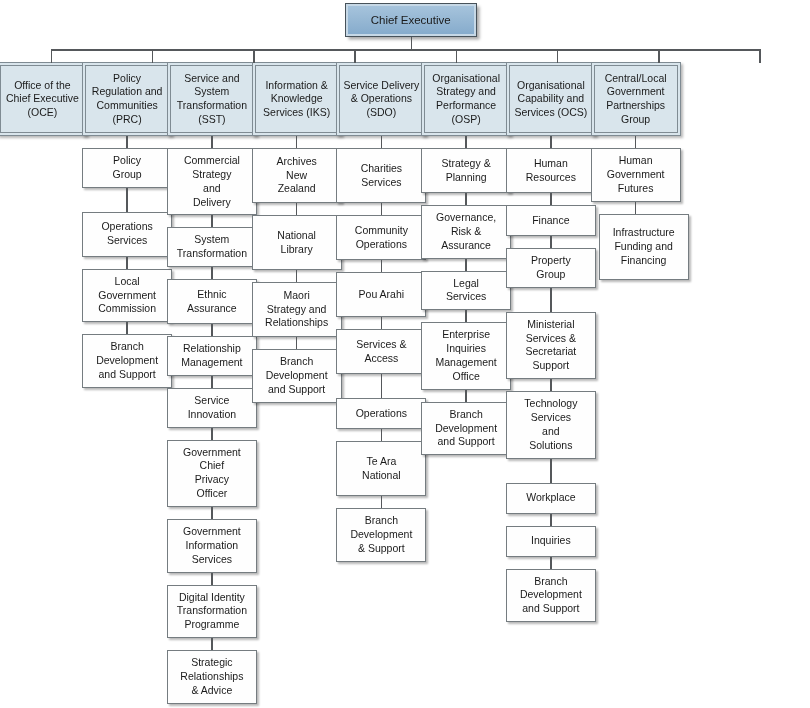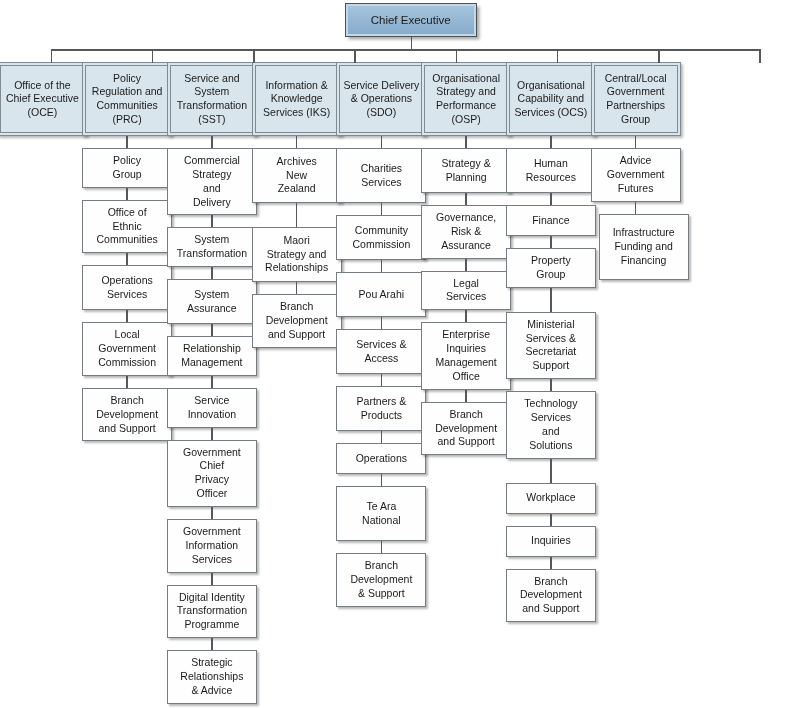--- a/index.html
+++ b/index.html
@@ -78,74 +78,73 @@
 
     <div class="col">
       <div class="hdr">Office of the Chief Executive (OCE)</div>
     </div>
 
     <div class="col">
       <div class="hdr">Policy Regulation and Communities (PRC)</div>
       <div class="link"></div>
       <div class="box">Policy Group</div>
       <div class="link"></div>
-      <div class="box">Office of Ethnic Communities</div>
       <div class="link"></div>
       <div class="box tall">Operations Services</div>
       <div class="link"></div>
       <div class="box">Local Government Commission</div>
       <div class="link"></div>
       <div class="box">Branch Development and Support</div>
     </div>
 
     <div class="col">
       <div class="hdr">Service and System Transformation (SST)</div>
       <div class="link"></div>
       <div class="box">Commercial Strategy and Delivery</div>
       <div class="link"></div>
       <div class="box">System Transformation</div>
       <div class="link"></div>
-      <div class="box tall">System Assurance</div>
+      <div class="box tall">Ethnic Assurance</div>
       <div class="link"></div>
       <div class="box">Relationship Management</div>
       <div class="link"></div>
       <div class="box">Service Innovation</div>
       <div class="link"></div>
       <div class="box">Government Chief Privacy Officer</div>
       <div class="link"></div>
       <div class="box">Government Information Services</div>
       <div class="link"></div>
       <div class="box">Digital Identity Transformation Programme</div>
       <div class="link"></div>
       <div class="box">Strategic Relationships &amp; Advice</div>
     </div>
 
     <div class="col">
       <div class="hdr">Information &amp; Knowledge Services (IKS)</div>
       <div class="link"></div>
       <div class="box xtall">Archives New Zealand</div>
       <div class="link"></div>
+      <div class="box xtall">National Library</div>
       <div class="link"></div>
       <div class="box xtall">Maori Strategy and Relationships</div>
       <div class="link"></div>
       <div class="box">Branch Development and Support</div>
     </div>
 
     <div class="col">
       <div class="hdr">Service Delivery &amp; Operations (SDO)</div>
       <div class="link"></div>
       <div class="box xtall">Charities Services</div>
       <div class="link"></div>
-      <div class="box tall">Community Commission</div>
+      <div class="box tall">Community Operations</div>
       <div class="link"></div>
       <div class="box tall">Pou Arahi</div>
       <div class="link"></div>
       <div class="box tall">Services &amp; Access</div>
       <div class="link"></div>
-      <div class="box tall">Partners &amp; Products</div>
       <div class="link"></div>
       <div class="box">Operations</div>
       <div class="link"></div>
       <div class="box xtall">Te Ara National</div>
       <div class="link"></div>
       <div class="box">Branch Development &amp; Support</div>
     </div>
 
     <div class="col">
       <div class="hdr">Organisational Strategy and Performance (OSP)</div>
@@ -179,19 +178,19 @@
       <div class="box">Workplace</div>
       <div class="link"></div>
       <div class="box">Inquiries</div>
       <div class="link"></div>
       <div class="box">Branch Development and Support</div>
     </div>
 
     <div class="col">
       <div class="hdr">Central/Local Government Partnerships Group</div>
       <div class="link"></div>
-      <div class="box">Advice Government Futures</div>
+      <div class="box">Human Government Futures</div>
       <div class="link"></div>
       <div class="box xxtall">Infrastructure Funding and Financing</div>
     </div>
 
   </div>
 </div>
 
 </body></html>

